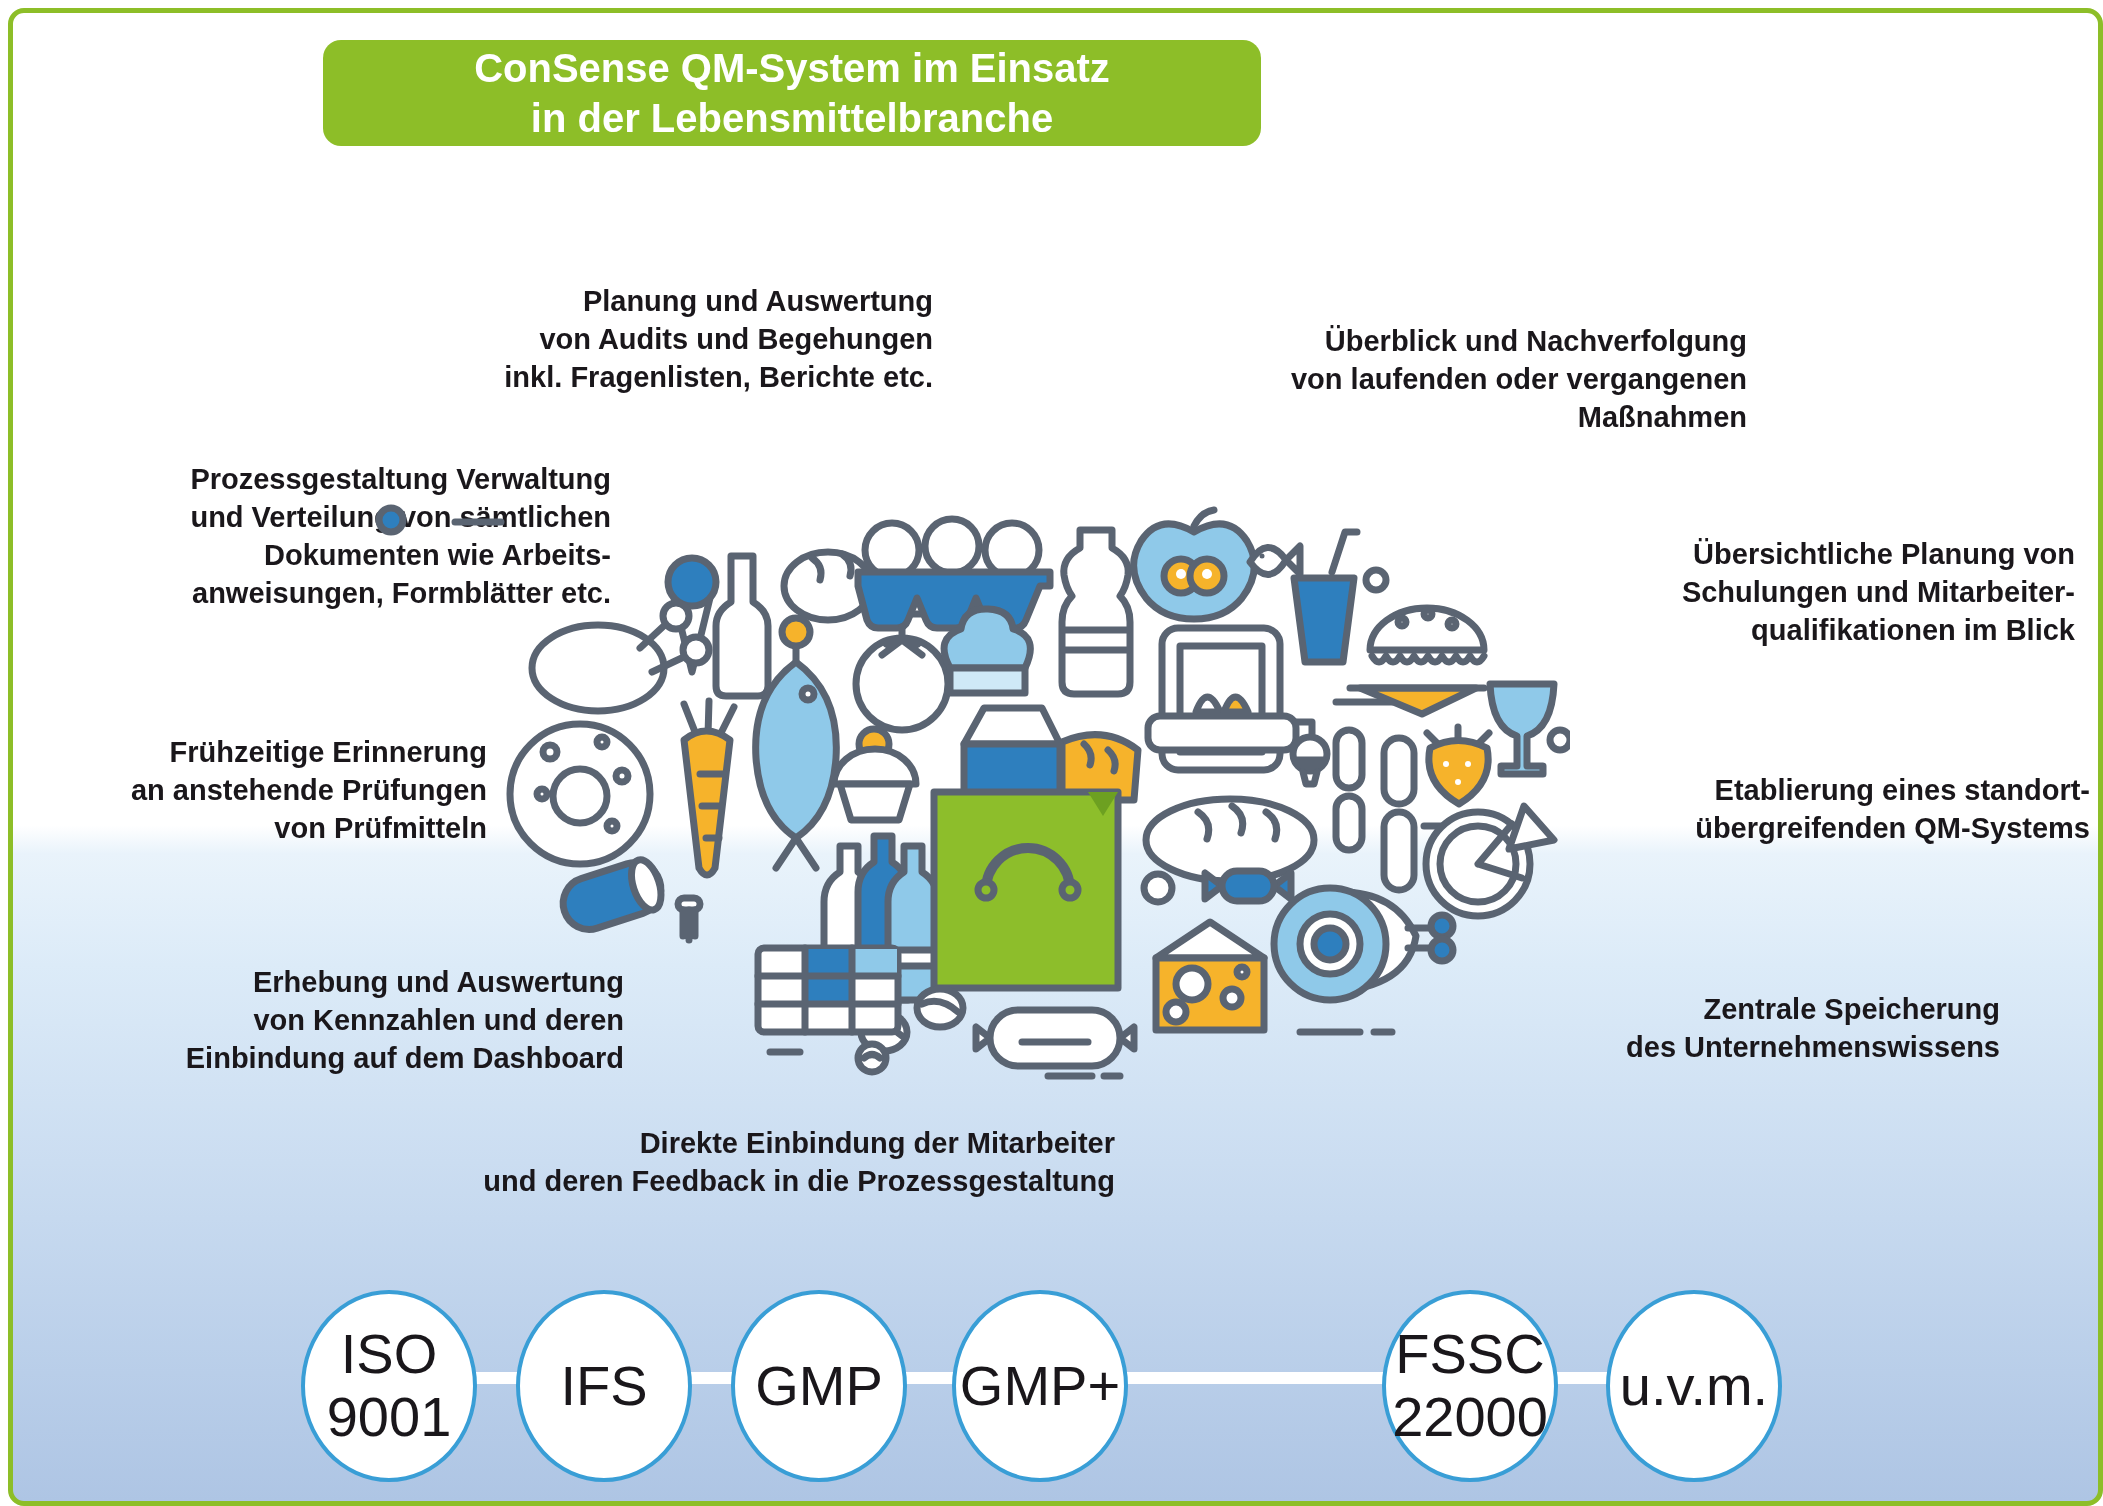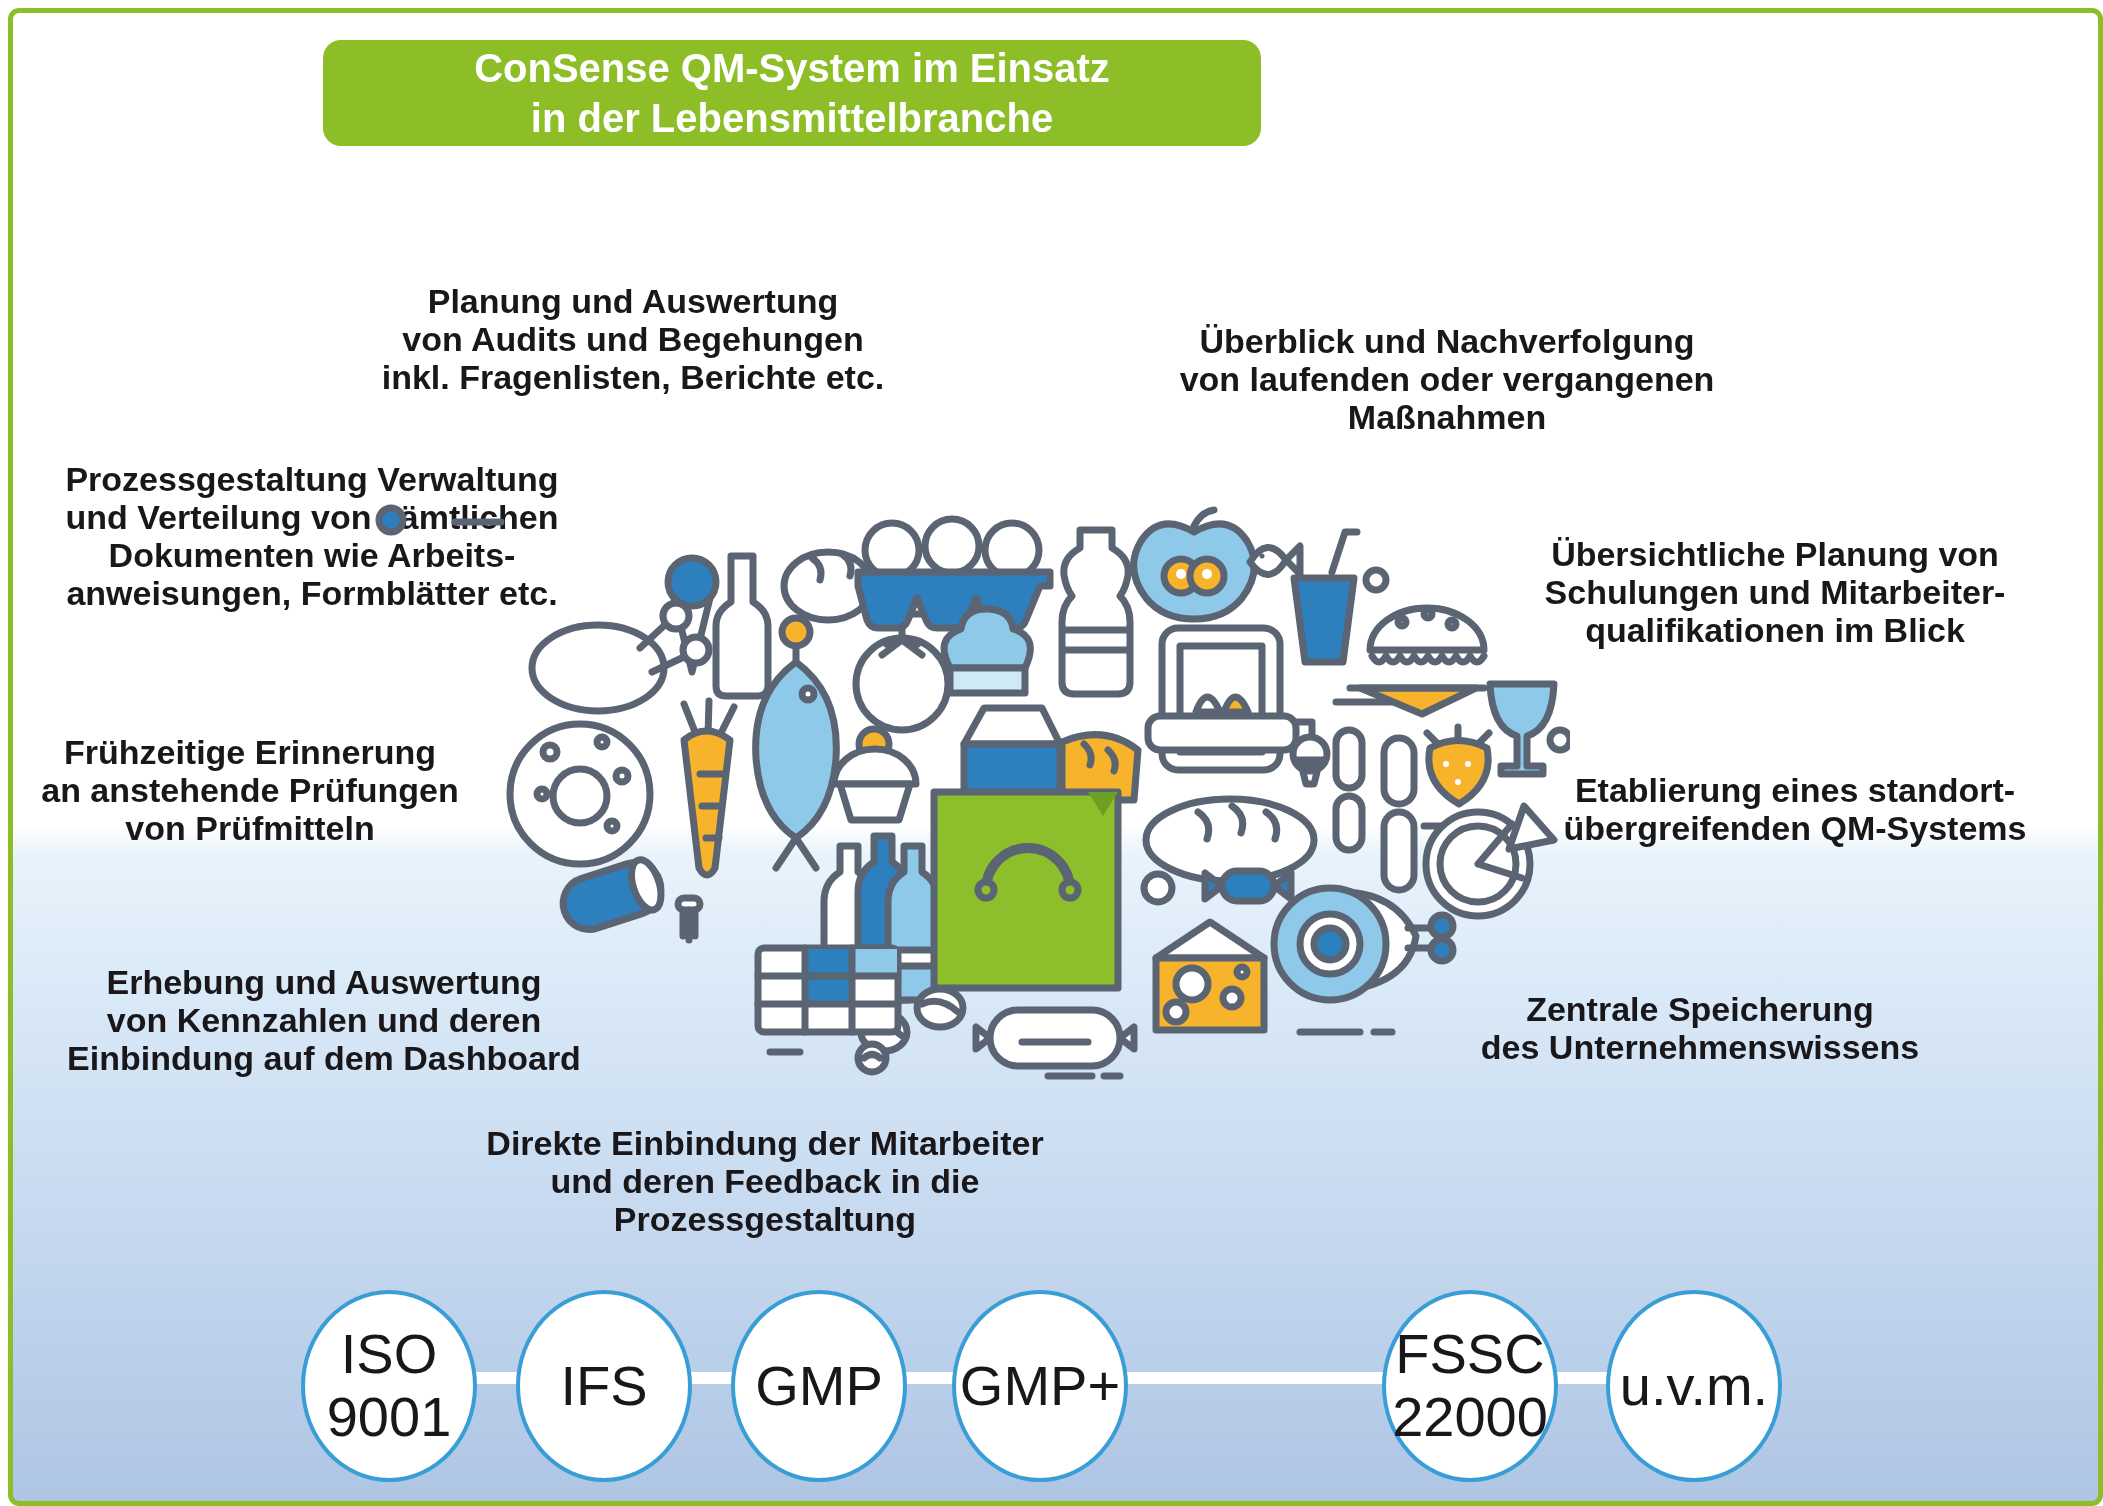--- a/index.html
+++ b/index.html
@@ -1,23 +1,23 @@
 <!DOCTYPE html>
 <html><head>
 <meta charset="utf-8">
 <title>ConSense QM-System</title>
 <style>
   html,body{margin:0;padding:0;background:#ffffff;}
   body{width:2103px;height:1506px;position:relative;font-family:"Liberation Sans",sans-serif;color:#1a171b;}
-  .frame{position:absolute;left:8px;top:8px;width:2085px;height:1488px;border:5px solid #8dbe28;border-radius:11px;overflow:hidden;
+  .frame{position:absolute;left:8px;top:8px;width:2085px;height:1488px;border:5px solid #8dbe28;border-radius:16px;overflow:hidden;
          background:linear-gradient(180deg,#ffffff 0%,#ffffff 54.6%,#e9f3fb 56.5%,#dcebf8 64%,#c6d9ef 81%,#aec5e4 100%);}
   .banner{position:absolute;left:310px;top:27px;width:938px;height:106px;background:#8dbe28;border-radius:18px;
           display:flex;align-items:center;justify-content:center;text-align:center;color:#ffffff;
           font-size:40px;font-weight:bold;line-height:50px;white-space:pre-line;}
-  .label{position:absolute;font-size:34px;font-weight:bold;line-height:38px;text-align:center;white-space:pre-line;}
+  .label{position:absolute;font-size:29px;font-weight:bold;line-height:38px;text-align:right;white-space:pre-line;}
   .lbl-audits{left:320px;top:269px;width:600px;}
   .lbl-massnahmen{left:1134px;top:309px;width:600px;}
   .lbl-dokumente{left:0px;top:447px;width:598px;}
   .lbl-schulungen{left:1462px;top:522px;width:600px;}
   .lbl-pruefmittel{left:0px;top:720px;width:474px;}
   .lbl-etablierung{left:1487px;top:758px;width:590px;}
   .lbl-kennzahlen{left:11px;top:950px;width:600px;}
   .lbl-wissen{left:1387px;top:977px;width:600px;}
   .lbl-mitarbeiter{left:402px;top:1111px;width:700px;}
   .illustration{position:absolute;left:357px;top:347px;width:1200px;height:720px;}

